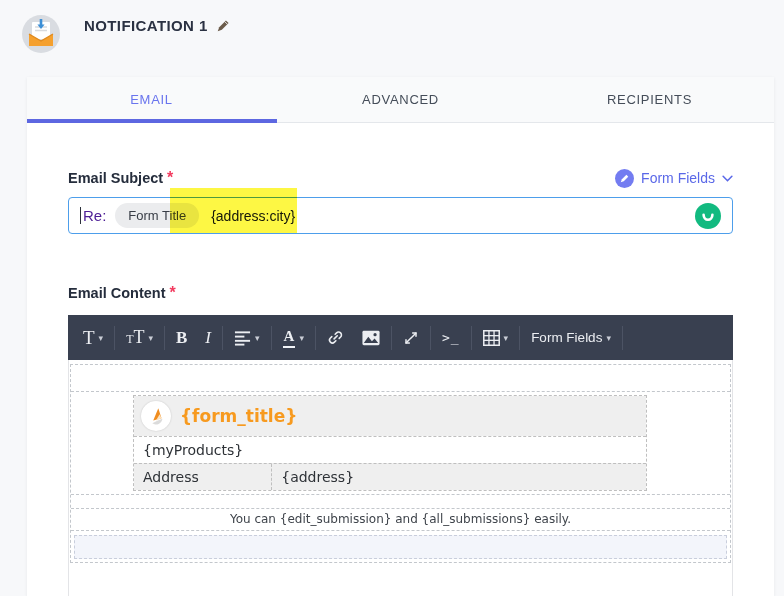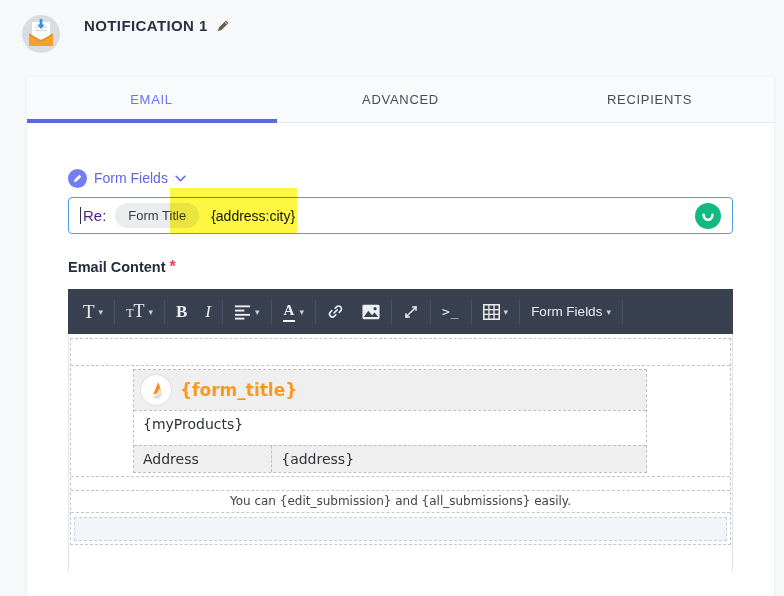--- a/index.html
+++ b/index.html
@@ -83,21 +83,21 @@
   .token { margin-left:12px; font-size:14px; color:#14171D; }
   .save-ok { margin-left:auto; display:flex; }
 
   .hl-yellow {
     position:absolute; left:170px; top:188px; width:127px; height:45px;
     background:rgba(252,244,5,.75); mix-blend-mode:multiply;
     z-index:6; pointer-events:none;
   }
 
   
-  .content-label-row { margin-top:24px; height:18px; }
+  .content-label-row { margin-top:50px; height:18px; }
 
   .toolbar {
     margin-top:13px; height:45px; background:#394050;
     display:flex; align-items:center; padding:0 6px;
   }
   .tb-btn {
     background:none; border:none; cursor:pointer; color:#ECEEF2;
     display:flex; align-items:center; gap:4px; padding:0 9px; height:45px;
     font-family:"Liberation Serif", serif;
   }
@@ -130,21 +130,21 @@
     background:#EFEFEF; padding:5px 7px;
     display:flex; align-items:center; gap:9px;
   }
   .logo-circle {
     width:30px; height:30px; border-radius:50%; background:#fff;
     box-shadow:0 0 2px rgba(0,0,0,.18);
     display:flex; align-items:center; justify-content:center; flex:0 0 auto;
   }
   .form-title { color:#F79A1F; font-weight:bold; font-size:17px; }
   .mail-row { display:flex; border-top:1px dashed #BFBFBF; font-size:14px; color:#2E3237; }
-  .mail-row.alt { background:#EFEFEF;margin-top:8px; }
+  .mail-row.alt { background:#EFEFEF; }
   .cell-label { width:27%; padding:5px 9px; border-right:1px dashed #BFBFBF; }
   .cell-value { flex:1; padding:5px 9px; }
   .row-spacer2 { height:14px; border-bottom:1px dashed #C3C7CC; }
   .row-note {
     padding:3px 0 4px; text-align:center; border-bottom:1px dashed #C3C7CC;
     font-family:"DejaVu Sans", sans-serif; font-size:12px; color:#3F444B;
   }
   .row-footer { padding:4px 3px 3px; }
   .footer-box { height:24px; border:1px dashed #C9CEDC; background:#F3F5FB; }
 </style>
@@ -181,20 +181,23 @@
   <div class="tabbar">
     <button class="tab active">EMAIL</button>
     <button class="tab">ADVANCED</button>
     <button class="tab">RECIPIENTS</button>
     <div class="tab-underline"></div>
   </div>
 
   <div class="card-content">
 
     <div class="subject-row">
+      <div>
+        <span class="field-label">Email Subject</span><span class="req">*</span>
+      </div>
       <button class="ff-link">
         <span class="ff-circle">
           <svg width="9" height="9" viewBox="0 0 24 24">
             <path d="M2 22l3-8L17 2l5 5L10 19l-8 3z" fill="#FFFFFF"></path>
           </svg>
         </span>
         <span>Form Fields</span>
         <svg width="11" height="7" viewBox="0 0 12 8">
           <path d="M1 1.5 L6 6.5 L11 1.5" fill="none" stroke="#5A68E8" stroke-width="1.8" stroke-linecap="round"></path>
         </svg>

